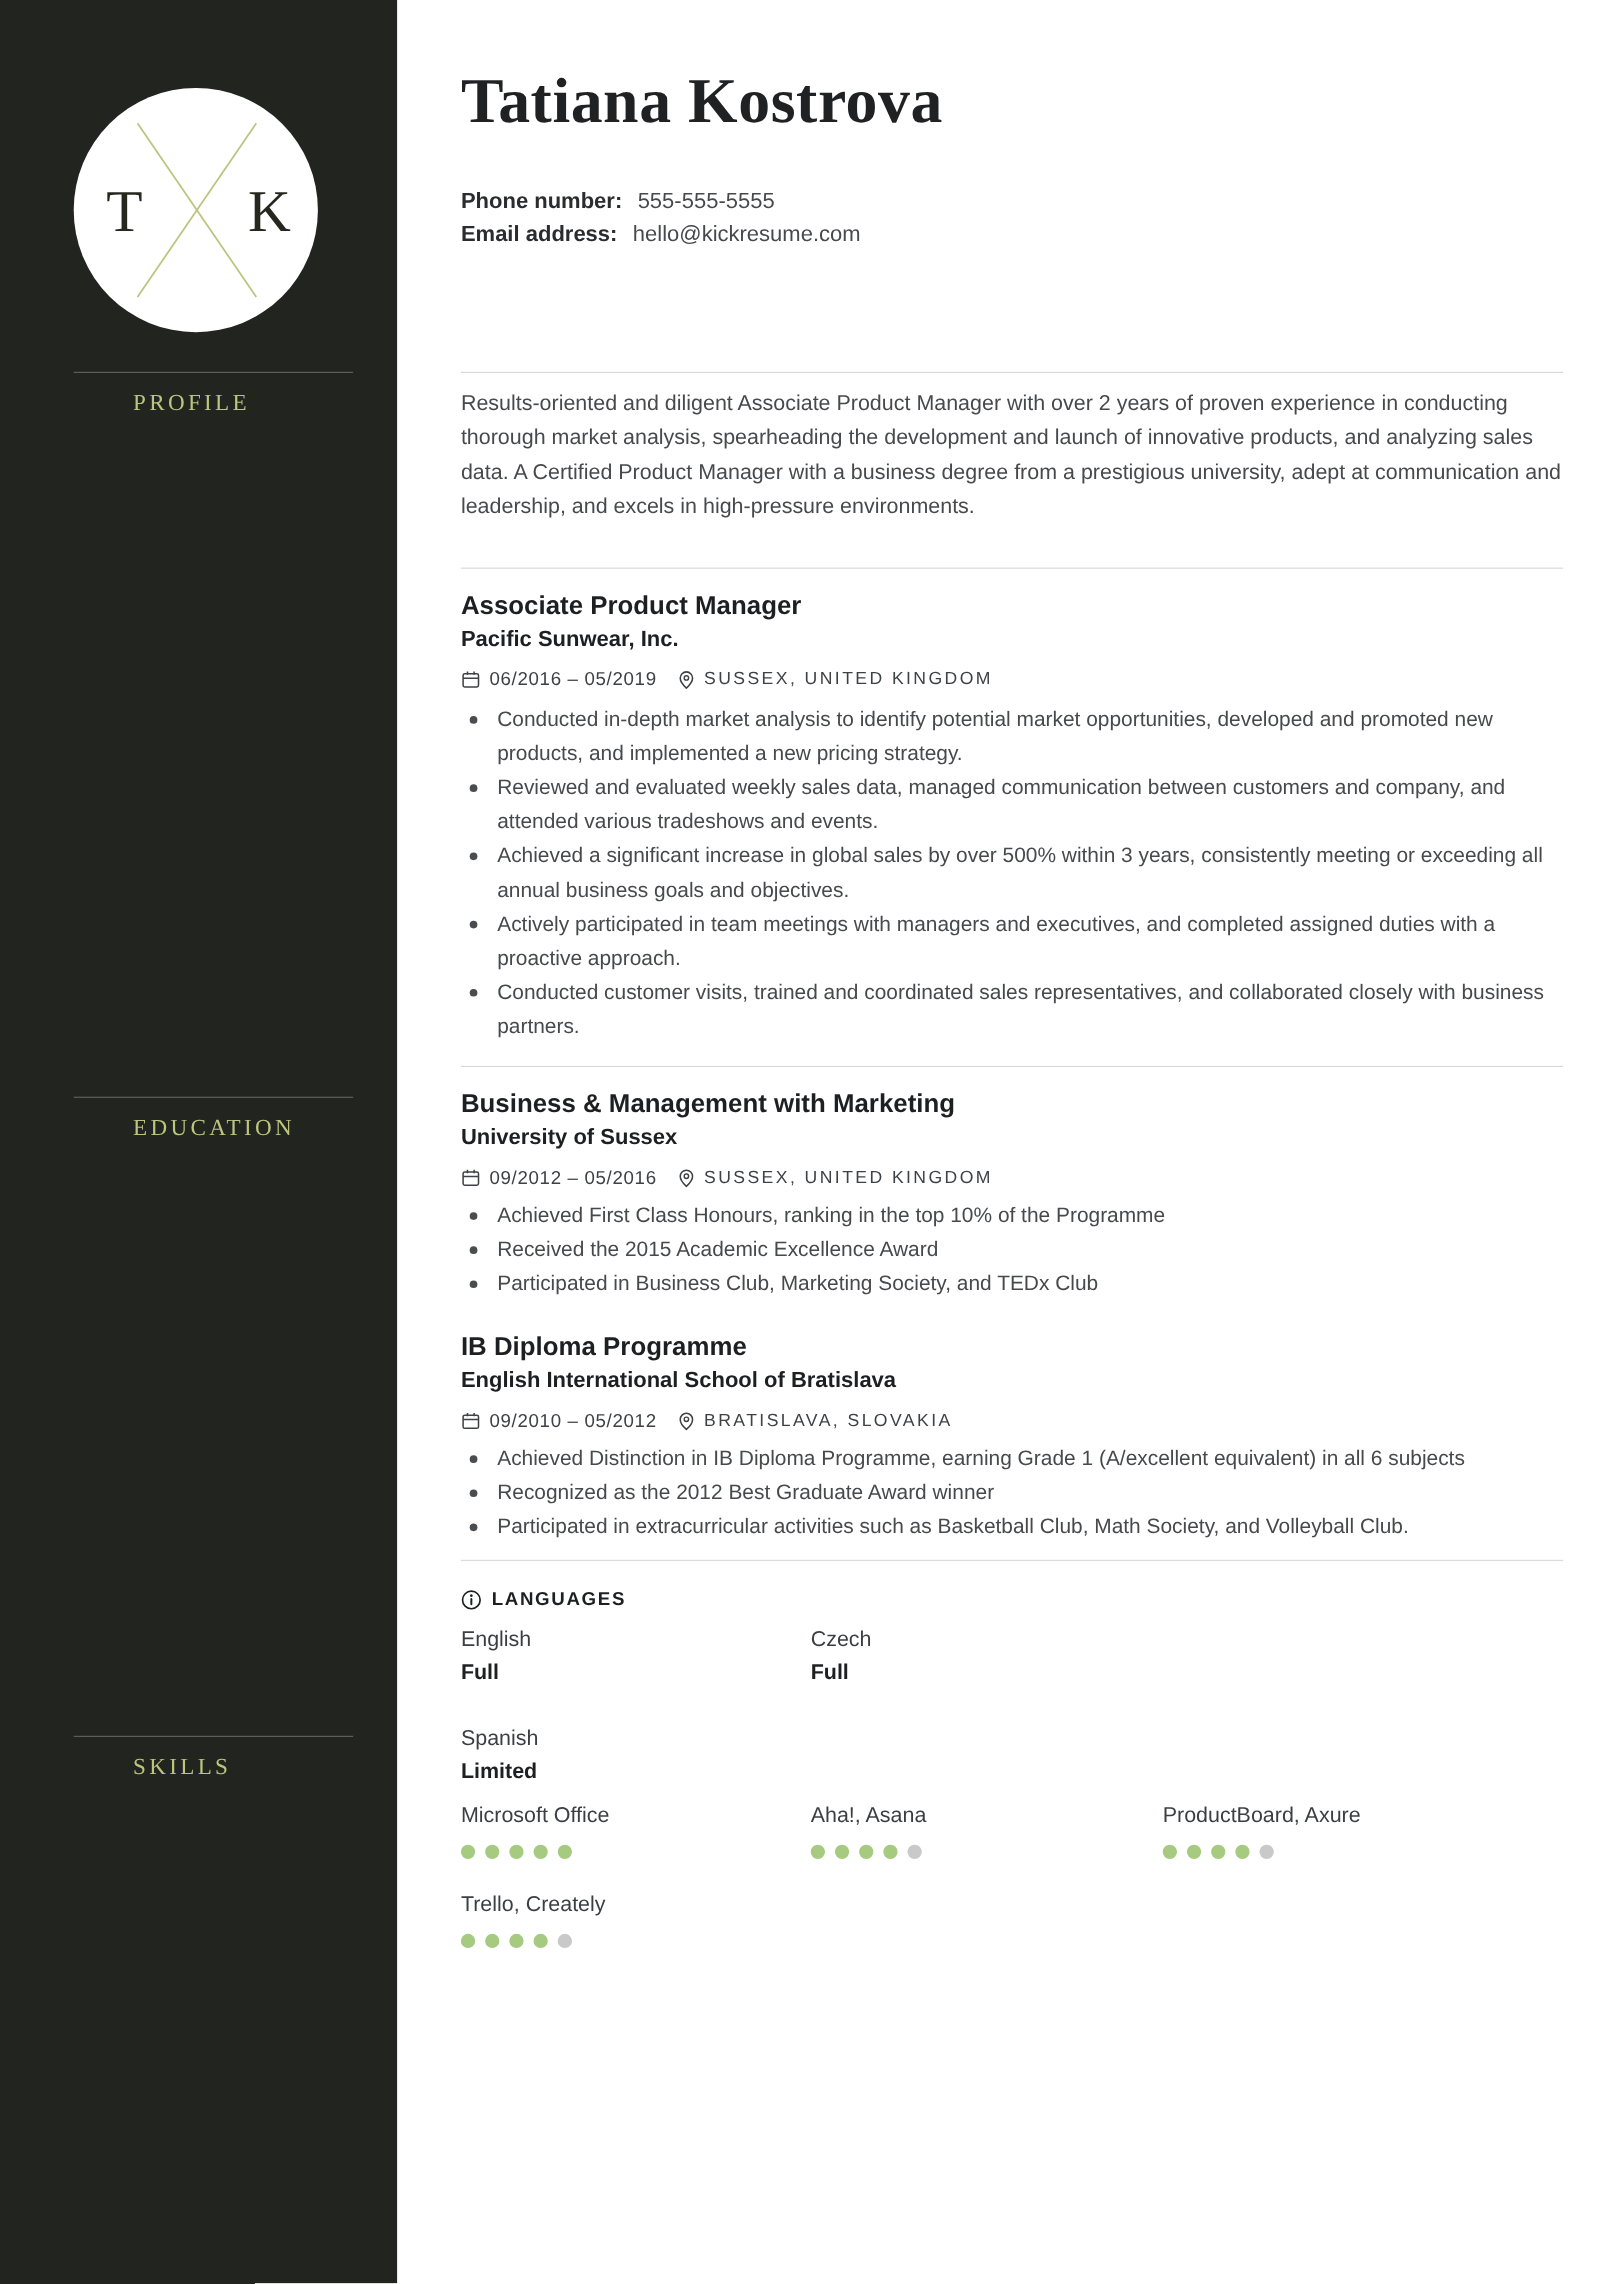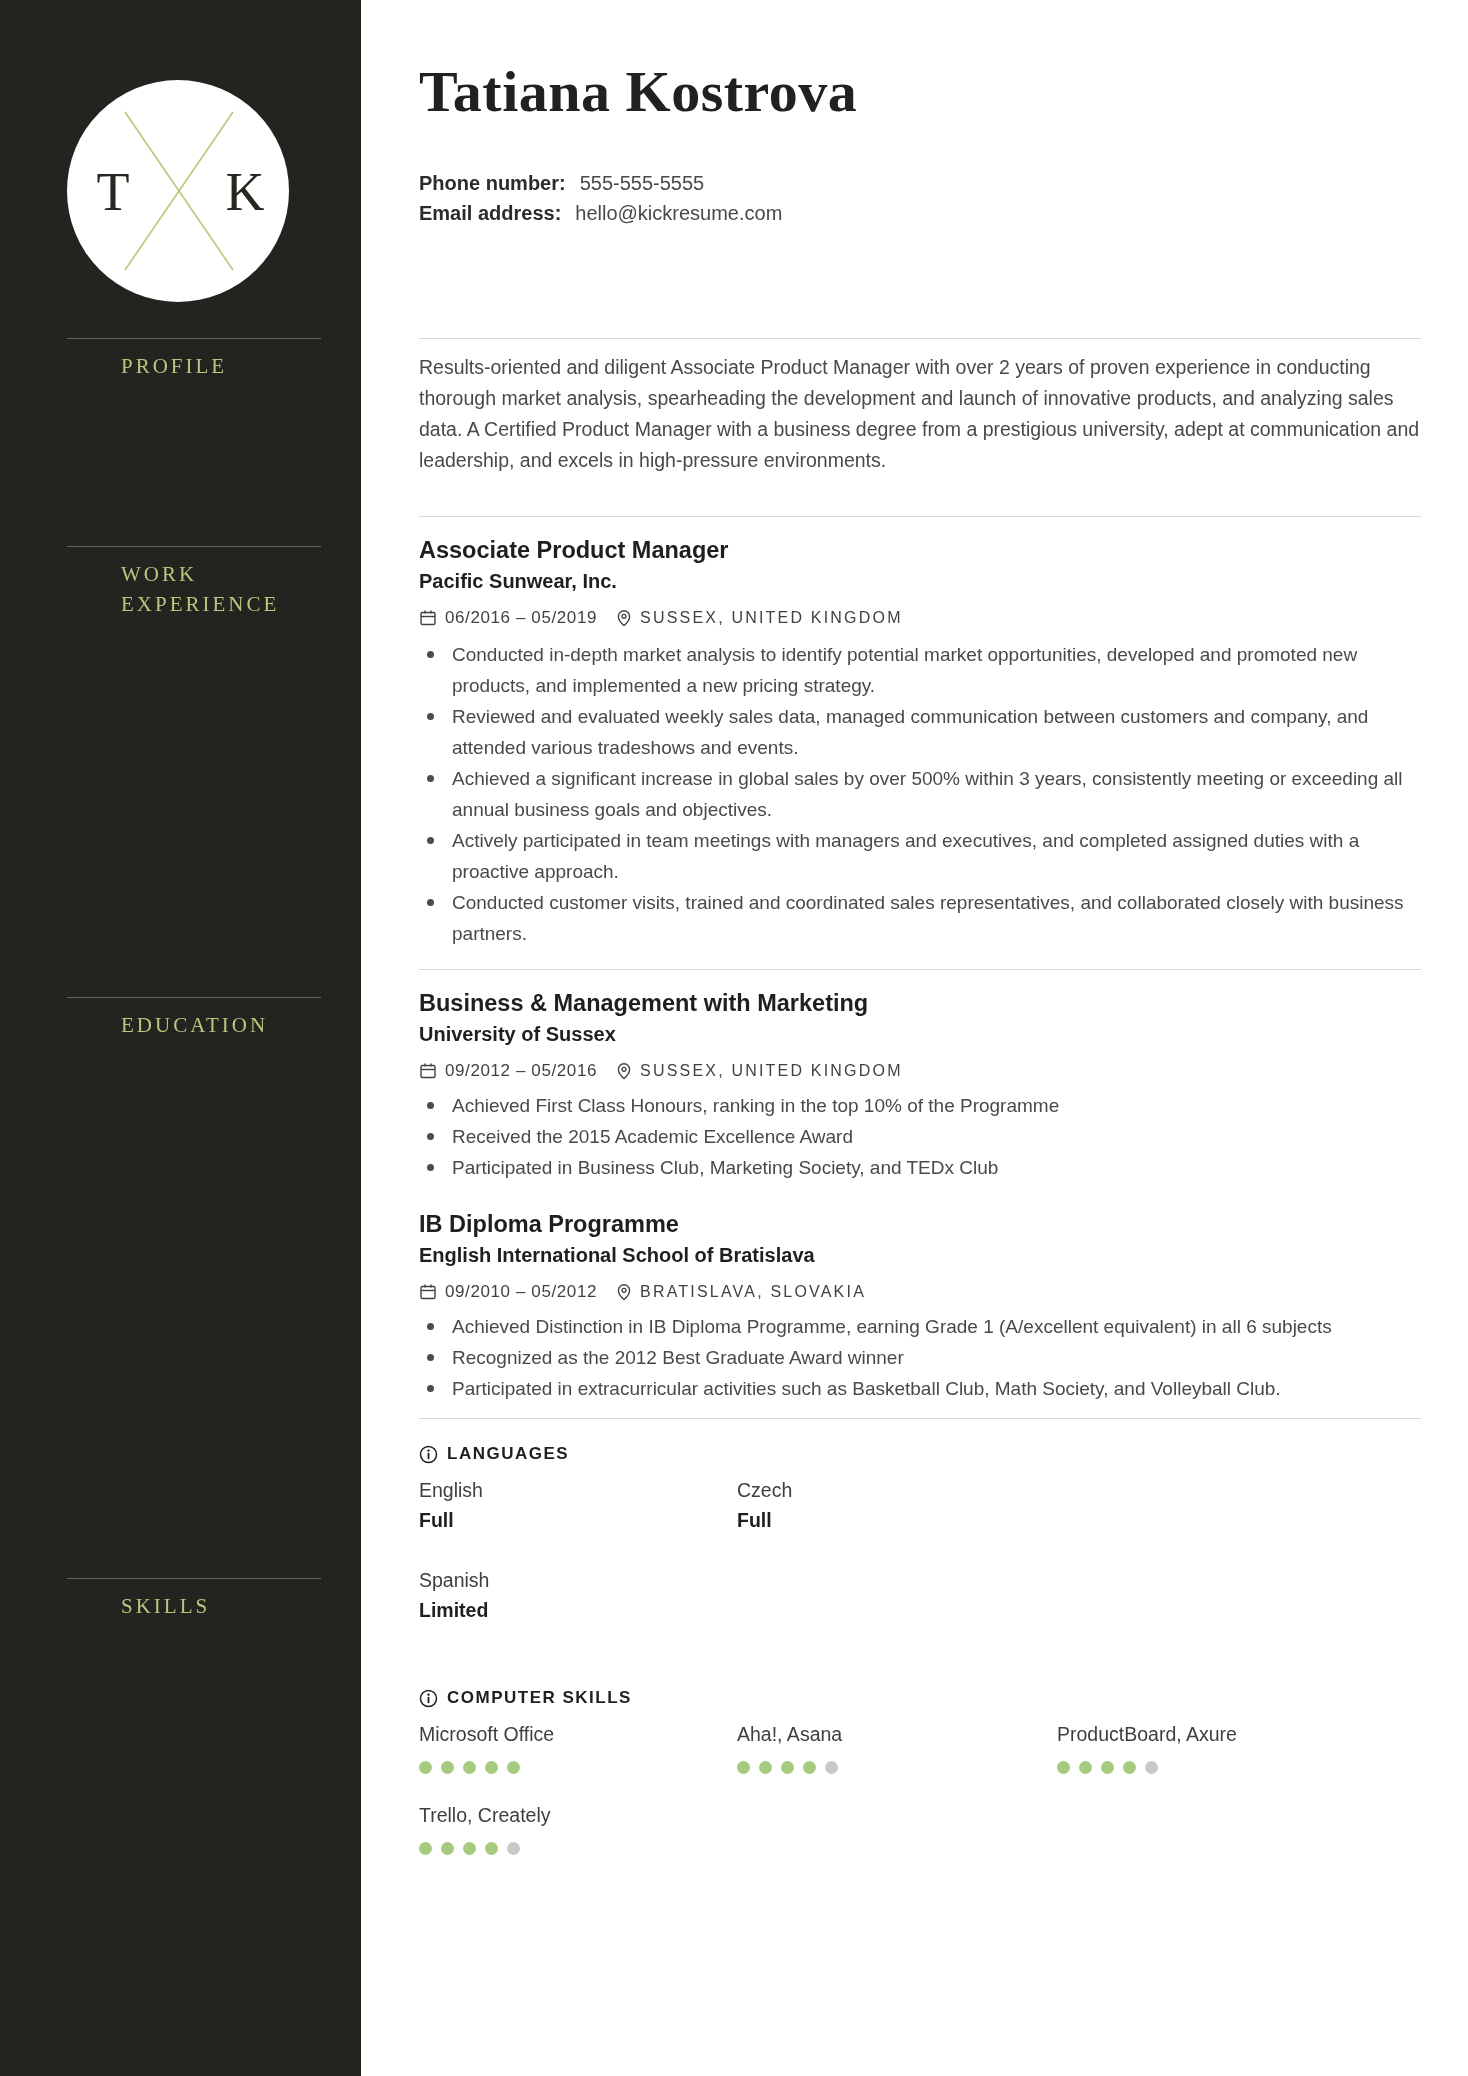--- a/index.html
+++ b/index.html
@@ -89,23 +89,20 @@
         <line class="logo-line" x1="58" y1="32" x2="166" y2="190"></line>
         <line class="logo-line" x1="166" y1="32" x2="58" y2="190"></line>
         <text class="logo-letter" x="46" y="130" text-anchor="middle">T</text>
         <text class="logo-letter" x="178" y="130" text-anchor="middle">K</text>
       </svg>
     </div>
 
     <div class="side-section pos-profile">
       <div class="side-label">PROFILE</div>
     </div>
-    <div class="side-section pos-work">
-      <div class="side-label">WORK EXPERIENCE</div>
-    </div>
     <div class="side-section pos-education">
       <div class="side-label">EDUCATION</div>
     </div>
     <div class="side-section pos-skills">
       <div class="side-label">SKILLS</div>
     </div>
   </aside>
 
   <main class="main">
 
@@ -222,28 +219,20 @@
         <div class="skill-level">Full</div>
       </div>
     </div>
     <div class="grid3 row2">
       <div class="cell">
         <div class="skill-name">Spanish</div>
         <div class="skill-level">Limited</div>
       </div>
     </div>
 
-    <div class="skills-heading cs-heading">
-      <svg width="19" height="19" viewBox="0 0 19 19">
-        <circle cx="9.5" cy="9.5" r="8" fill="none" stroke="currentColor" stroke-width="1.5"></circle>
-        <line x1="9.5" y1="8.6" x2="9.5" y2="13.4" stroke="currentColor" stroke-width="1.8" stroke-linecap="round"></line>
-        <circle cx="9.5" cy="5.6" r="1.2" fill="currentColor"></circle>
-      </svg>
-      <span>COMPUTER SKILLS</span>
-    </div>
     <div class="grid3">
       <div class="cell">
         <div class="skill-name">Microsoft Office</div>
         <div class="dots">
             <span class="dot on"></span>
             <span class="dot on"></span>
             <span class="dot on"></span>
             <span class="dot on"></span>
             <span class="dot on"></span>
           </div>

